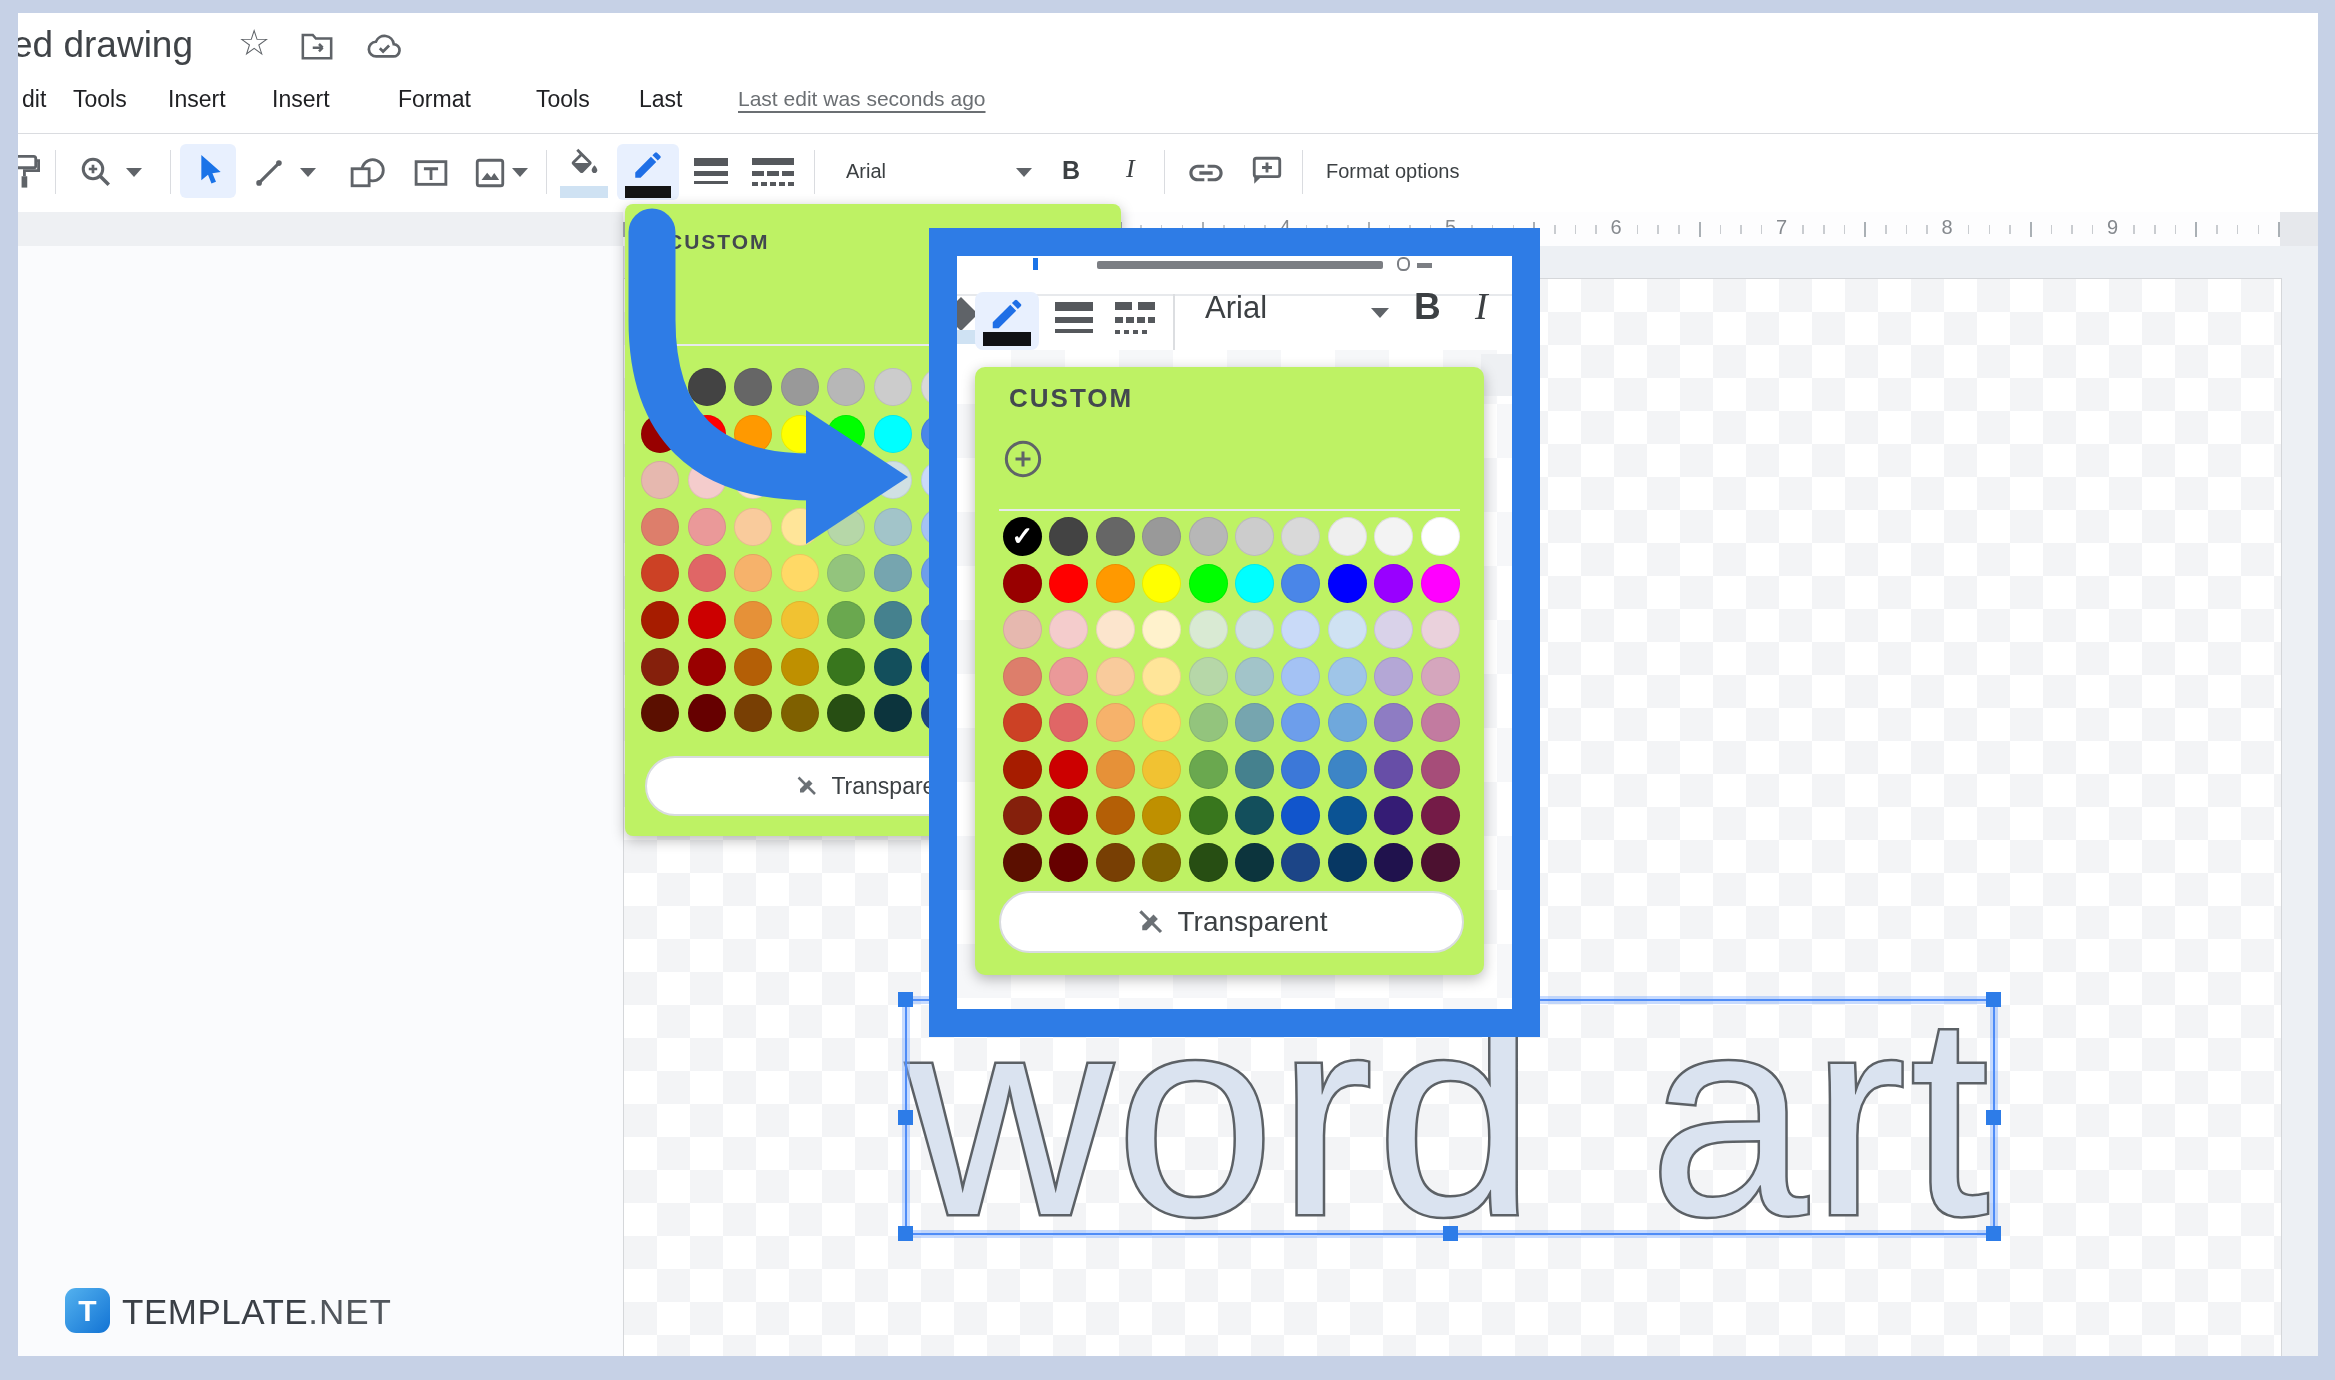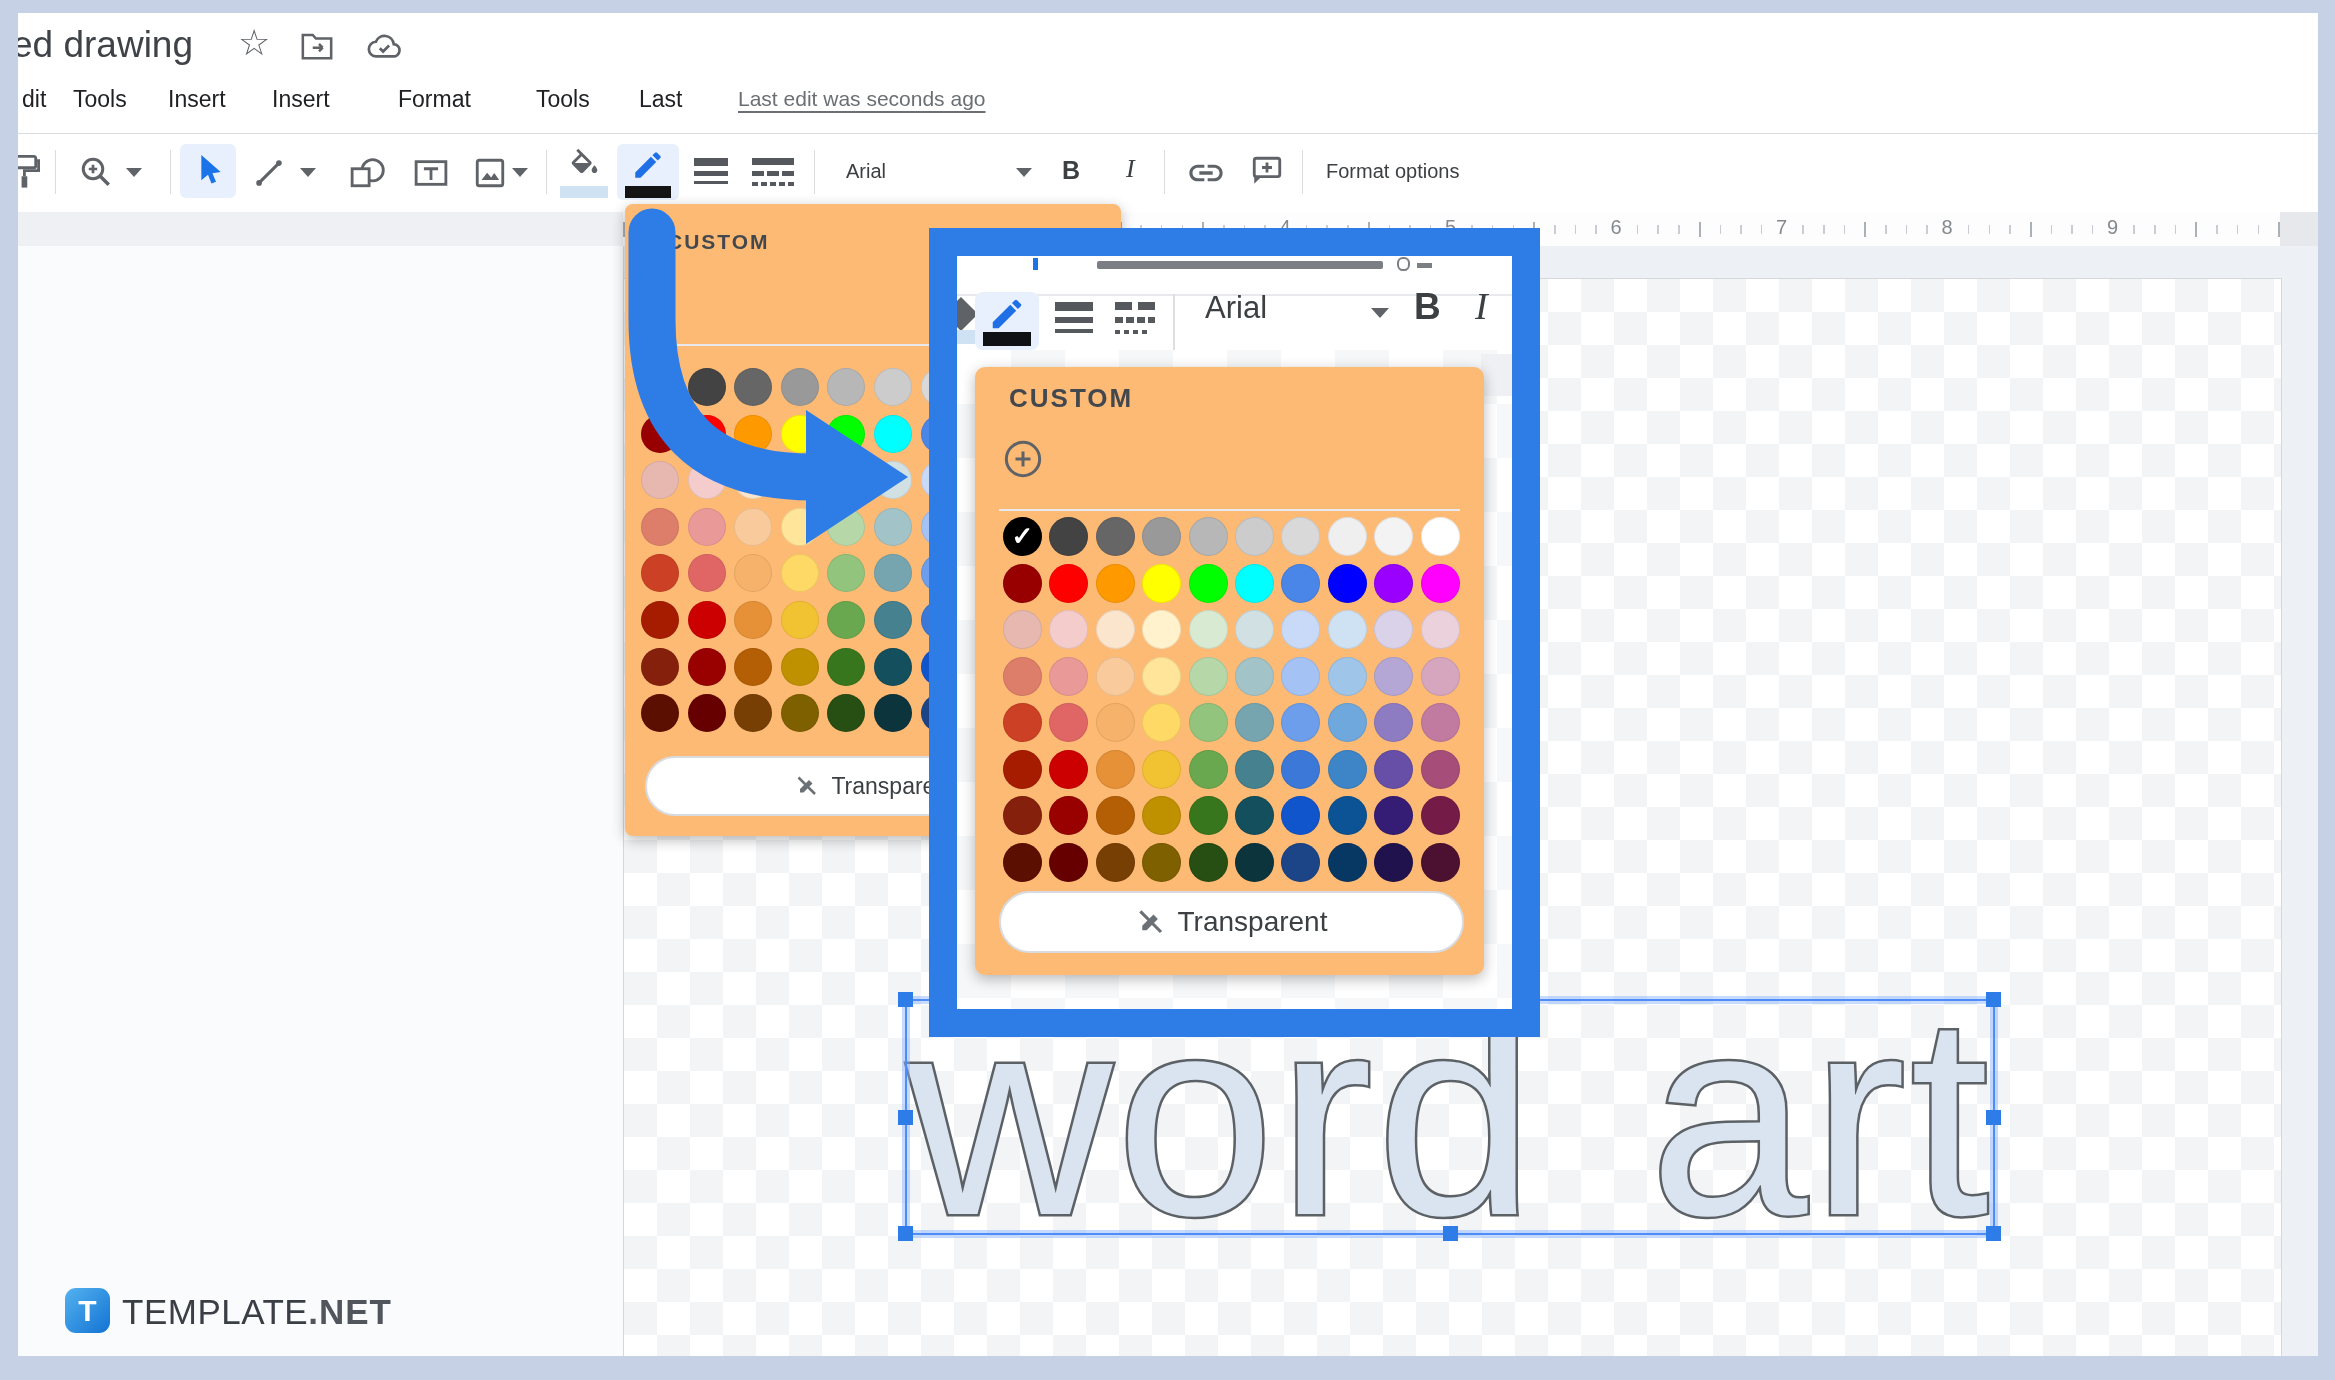--- a/index.html
+++ b/index.html
@@ -37,39 +37,39 @@
     background-size:66px 66px;background-position:0 0,33px 33px}
   .checker-big{background-color:#fff;
     background-image:
       linear-gradient(45deg,#f6f7f9 25%,transparent 25%,transparent 75%,#f6f7f9 75%),
       linear-gradient(45deg,#f6f7f9 25%,transparent 25%,transparent 75%,#f6f7f9 75%);
     background-size:108px 108px;background-position:0 0,54px 54px}
   
   .selline{background:#4f8cf7;box-shadow:0 0 0 3px rgba(130,175,255,.45);z-index:5}
   .hnd{width:15px;height:15px;background:#2d7ce8;z-index:6}
   
-  .panel{background:#fdba74;border-radius:8px;box-shadow:0 4px 14px rgba(0,0,0,.28)}
+  .panel{background:#bef264;border-radius:8px;box-shadow:0 4px 14px rgba(0,0,0,.28)}
   .customlbl{letter-spacing:2px;color:#43484f;font-weight:600}
   .divider{background:#e7e9ec}
   .palette{display:grid;position:absolute}
   .pal-back{grid-template-columns:repeat(10,38px);grid-auto-rows:38px;column-gap:8.6px;row-gap:8.6px}
   .pal-inset{grid-template-columns:repeat(10,39px);grid-auto-rows:39px;column-gap:7.4px;row-gap:7.5px}
   .sw{border-radius:50%;position:relative;box-shadow:inset 0 0 0 1px rgba(0,0,0,.08);cursor:pointer}
   .ck{position:absolute;inset:0;display:flex;align-items:center;justify-content:center;
       color:#fff;font-size:26px;font-weight:bold}
   .transbtn{border:2px solid #d8dbdf;border-radius:40px;background:#fff;display:flex;
             align-items:center;justify-content:center;gap:12px;color:#3c4043;cursor:pointer}
   
   .inset{border:28px solid #2e7ce6;background:#fff;z-index:20;box-sizing:content-box}
   .inset-inner{position:absolute;left:0;top:0;width:555px;height:753px;overflow:hidden;background:#fff}
   
   .logo-square{background:linear-gradient(135deg,#54b2ef,#1273d4);border-radius:11px;
      display:flex;align-items:center;justify-content:center;color:#fff;font-weight:bold;font-size:30px}
   .brand-b{font-size:35px;font-weight:400;color:#3a3f46;letter-spacing:.5px}
-  .brand-l{font-size:35px;font-weight:700;color:#51565c;letter-spacing:1px}
+  .brand-l{font-size:35px;font-weight:400;color:#51565c;letter-spacing:1px}
 </style>
 </head>
 <body>
 
 <div class="abs" style="left:18px;top:13px;width:2300px;height:120px;background:#fff;border-bottom:1px solid #dadce0"></div>
 <div class="abs" style="left:18px;top:134px;width:2300px;height:78px;background:#fff"></div>
 <div class="abs" style="left:18px;top:212px;width:605px;height:34px;background:#eef0f3"></div>
 <div class="abs ruler-main" style="left:623px;top:212px;width:1657px;height:34px">
     <span class="rlab" style="left: 662px;">4</span>
     <span class="rlab" style="left: 827.5px;">5</span>

